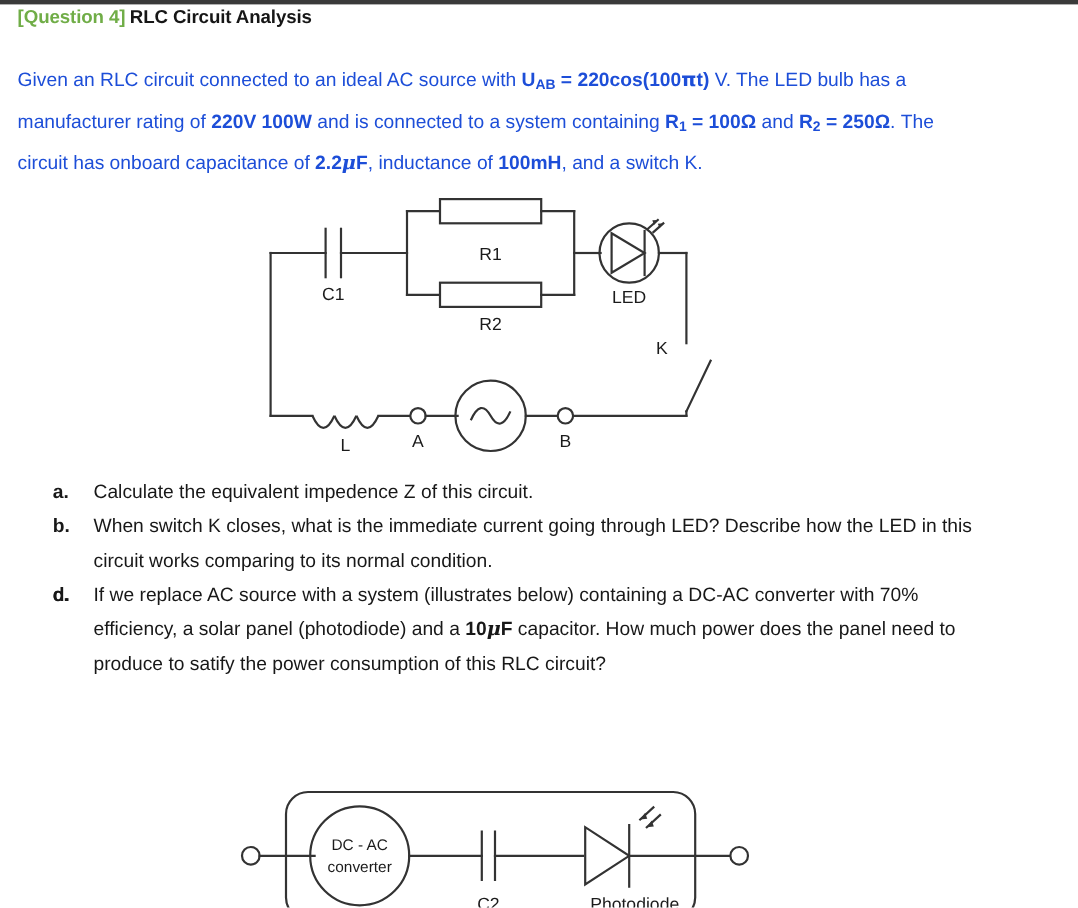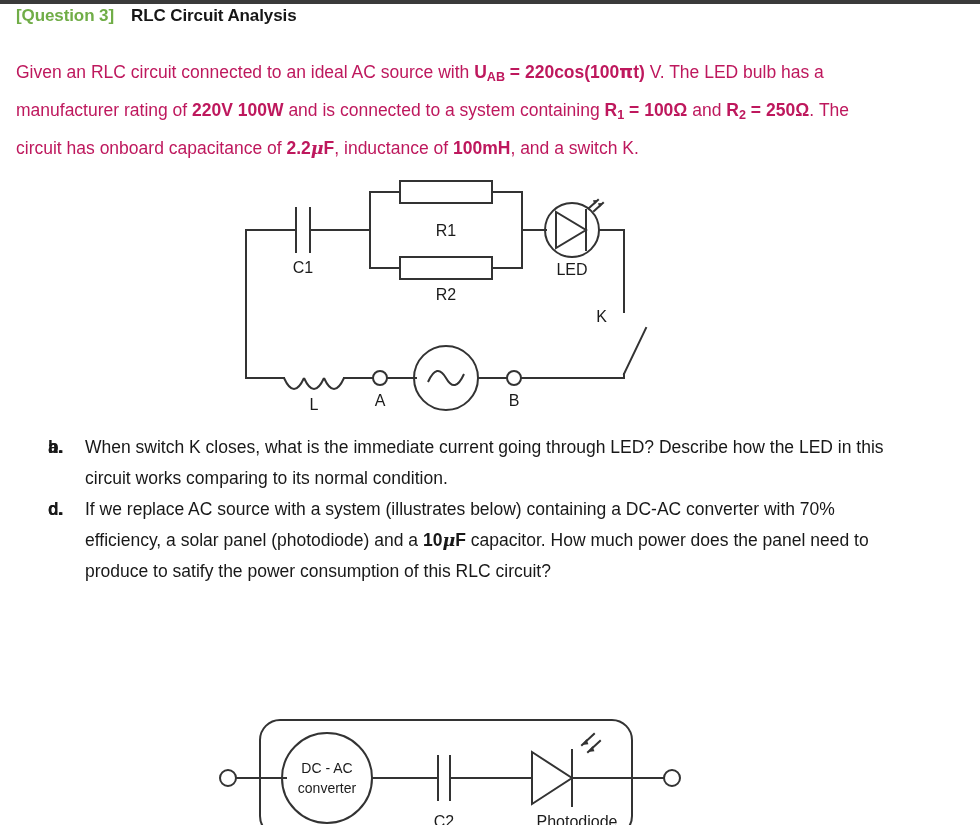--- a/index.html
+++ b/index.html
@@ -36,32 +36,32 @@
     font-size: 17px;
     font-weight: bold;
     letter-spacing: -0.1px;
     white-space: nowrap;
   }
   .q-tag {
     color: #70ad47;
   }
   .q-title {
     color: #161616;
-    padding-left: 17px;
+    padding-left: 4px;
   }
 
   
   .intro {
     position: absolute;
     left: 16px;
     top: 56px;
     width: 876px;
     font-size: 17.5px;
     line-height: 33px;
-    color: #be185d;
+    color: #1d4ed8;
     text-align: left;
   }
   .sub { font-size: 0.72em; vertical-align: -0.25em; font-weight: bold; }
   .mu  { font-style: italic; font-family: "DejaVu Serif", serif; font-weight: normal; }
   .pi  { font-family: "DejaVu Sans", sans-serif; font-weight: normal; }
 
   
   .diagram-main {
     position: absolute;
     left: 232px;
@@ -123,21 +123,21 @@
     width: 30px;
   }
   .qitem-d { margin-top: 0px; }
 </style>
 </head>
 <body>
 
 <div class="top-bar"></div>
 
 <div class="question-heading">
-  <span class="q-tag">[Question 3]</span><span class="q-title">RLC Circuit Analysis</span>
+  <span class="q-tag">[Question 4]</span><span class="q-title">RLC Circuit Analysis</span>
 </div>
 
 <div class="intro" id="intro-para"><span>Given an RLC circuit connected to an ideal AC source with </span><span style="font-weight: bold;">U</span><span class="sub" style="font-weight: bold;">AB</span><span style="font-weight: bold;"> = 220cos(100</span><span class="pi" style="font-weight: bold;">π</span><span style="font-weight: bold;">t)</span><span> V. The LED bulb has a manufacturer rating of </span><span style="font-weight: bold;">220V 100W</span><span> and is connected to a system containing </span><span style="font-weight: bold;">R</span><span class="sub" style="font-weight: bold;">1</span><span style="font-weight: bold;"> = 100Ω</span><span> and </span><span style="font-weight: bold;">R</span><span class="sub" style="font-weight: bold;">2</span><span style="font-weight: bold;"> = 250Ω</span><span>. The circuit has onboard capacitance of </span><span style="font-weight: bold;">2.2</span><span class="mu" style="font-weight: bold;">μ</span><span style="font-weight: bold;">F</span><span>, inductance of </span><span style="font-weight: bold;">100mH</span><span>, and a switch K.</span></div>
 
 <div class="diagram-main">
   <svg width="420" height="245" viewBox="0 0 420 245">
 
     <path class="wire" d="M 14 52 L 64 52"></path>
 
     <line class="wire" x1="64" y1="30" x2="64" y2="74"></line>
@@ -199,21 +199,21 @@
     <circle class="comp-nofill" cx="214" cy="200" r="32"></circle>
     <path class="comp-nofill" d="M 196 204 q 9 -20 18 -4 q 9 16 18 -4" stroke-width="2"></path>
     <path class="wire" d="M 246 200 L 274 200"></path>
 
     <circle class="comp" cx="282" cy="200" r="7"></circle>
     <text class="lbl" x="282" y="228" text-anchor="middle">B</text>
   </svg>
 </div>
 
 <div class="qlist" id="qlist">
-    <div class="qitem"><span class="marker">a.</span></div>
+    <div class="qitem"><span class="marker">a.</span><span>Calculate the equivalent impedence Z of this circuit.</span></div>
     <div class="qitem"><span class="marker">b.</span><span>When switch K closes, what is the immediate current going through LED? Describe how the LED in this circuit works comparing to its normal condition.</span></div>
     <div class="qitem"><span class="marker">c.</span></div>
     <div class="qitem qitem-d"><span class="marker">d.</span><span><span>If we replace AC source with a system (illustrates below) containing a DC-AC converter with 70% efficiency, a solar panel (photodiode) and a </span><span style="font-weight: bold;">10</span><span class="mu" style="font-weight: bold;">μ</span><span style="font-weight: bold;">F</span><span> capacitor. How much power does the panel need to produce to satify the power consumption of this RLC circuit?</span></span></div>
   </div>
 
 <div class="diagram-sub">
   <svg width="480" height="155" viewBox="0 0 480 155">
 
     <rect class="comp-nofill" x="48" y="12" width="372" height="116" rx="20" ry="20"></rect>
 

